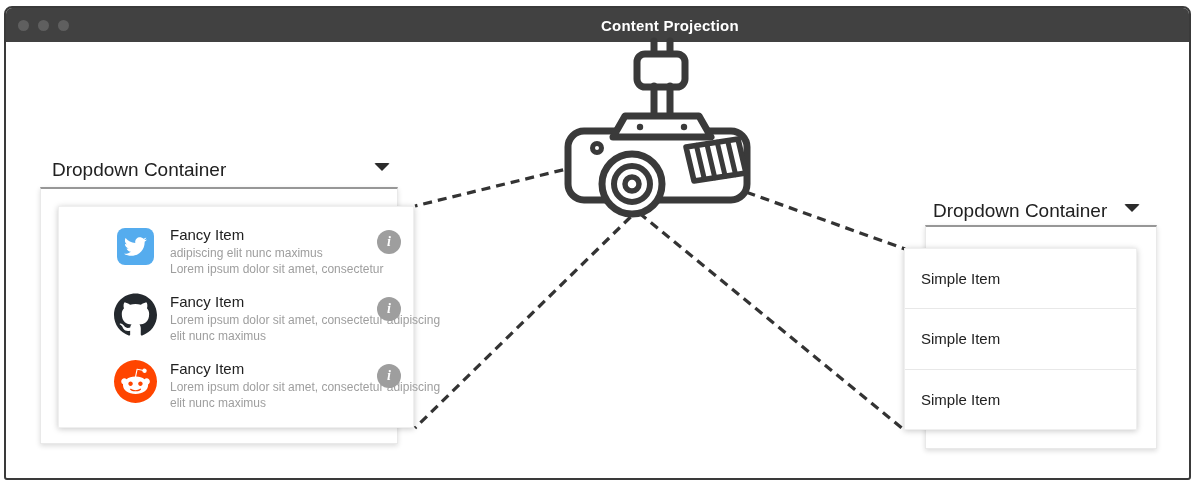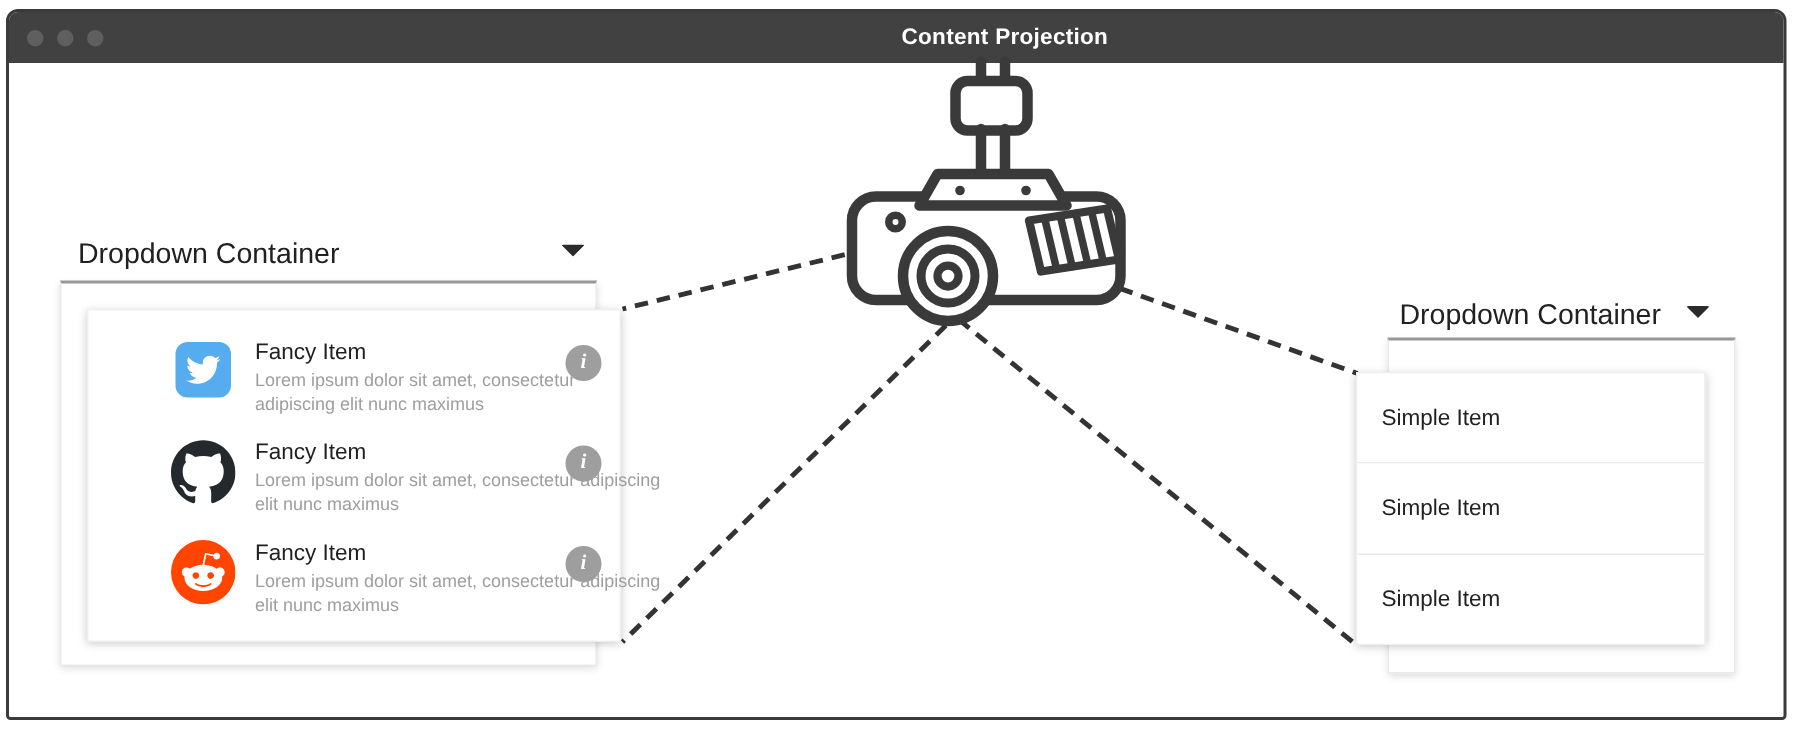--- a/index.html
+++ b/index.html
@@ -92,22 +92,22 @@
     <div class="fancy-row">
       <div class="ficon-box">
         <div class="ficon-twitter">
           <svg width="23" height="23" viewBox="0 0 24 24" fill="#ffffff">
               <path d="M23.954 4.569c-.885.389-1.83.654-2.825.775 1.014-.611 1.794-1.574 2.163-2.723-.951.555-2.005.959-3.127 1.184-.896-.959-2.173-1.559-3.591-1.559-2.717 0-4.92 2.203-4.92 4.917 0 .39.045.765.127 1.124C7.691 8.094 4.066 6.13 1.64 3.161c-.427.722-.666 1.561-.666 2.475 0 1.71.87 3.213 2.188 4.096-.807-.026-1.566-.248-2.228-.616v.061c0 2.385 1.693 4.374 3.946 4.827-.413.111-.849.171-1.296.171-.314 0-.615-.03-.916-.086.631 1.953 2.445 3.377 4.604 3.417-1.68 1.319-3.809 2.105-6.102 2.105-.39 0-.779-.023-1.17-.067 2.189 1.394 4.768 2.209 7.557 2.209 9.054 0 13.999-7.496 13.999-13.986 0-.209 0-.42-.015-.63.961-.689 1.8-1.56 2.46-2.548l-.047-.02z"></path>
             </svg>
         </div>
       </div>
       <div class="ftext">
         <div class="ftitle">Fancy Item</div>
+        <span class="fdesc">adipiscing elit nunc maximus</span>
         <span class="fdesc">Lorem ipsum dolor sit amet, consectetur</span>
-        <span class="fdesc">adipiscing elit nunc maximus</span>
       </div>
       <div class="info-btn">i</div>
     </div>
 
     <div class="fancy-row">
       <div class="ficon-box">
         <div class="ficon-round">
           <svg width="43" height="43" viewBox="0 0 24 24" fill="#24292E">
               <path d="M12 .297c-6.63 0-12 5.373-12 12 0 5.303 3.438 9.8 8.205 11.385.6.113.82-.258.82-.577 0-.285-.01-1.04-.015-2.04-3.338.724-4.042-1.61-4.042-1.61C4.422 18.07 3.633 17.7 3.633 17.7c-1.087-.744.084-.729.084-.729 1.205.084 1.838 1.236 1.838 1.236 1.07 1.835 2.809 1.305 3.495.998.108-.776.417-1.305.76-1.605-2.665-.3-5.466-1.332-5.466-5.93 0-1.31.465-2.38 1.235-3.22-.135-.303-.54-1.523.105-3.176 0 0 1.005-.322 3.3 1.23.96-.267 1.98-.399 3-.405 1.02.006 2.04.138 3 .405 2.28-1.552 3.285-1.23 3.285-1.23.645 1.653.24 2.873.12 3.176.765.84 1.23 1.91 1.23 3.22 0 4.61-2.805 5.625-5.475 5.92.42.36.81 1.096.81 2.22 0 1.606-.015 2.896-.015 3.286 0 .315.21.69.825.57C20.565 22.092 24 17.592 24 12.297c0-6.627-5.373-12-12-12"></path>
             </svg>

